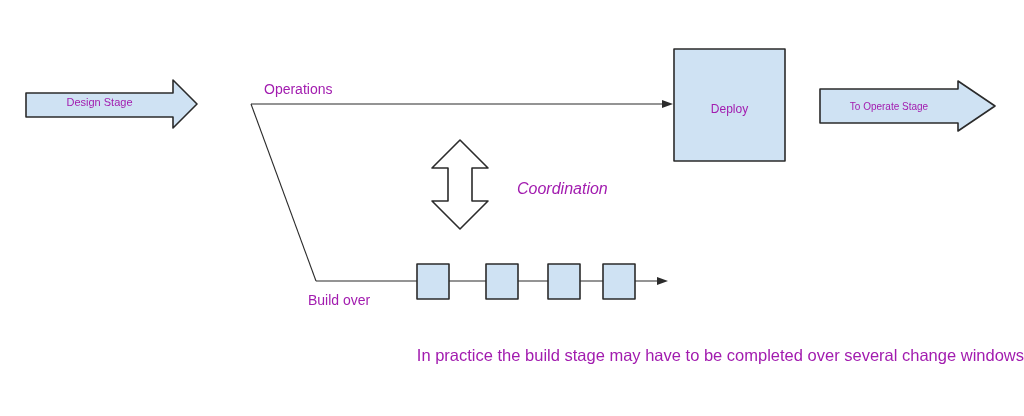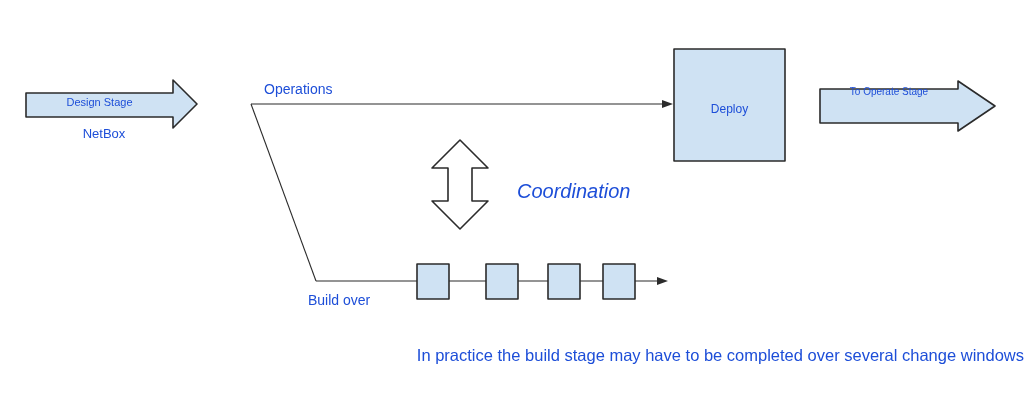--- a/index.html
+++ b/index.html
@@ -31,33 +31,33 @@
     stroke-width: 1.1;
     fill: none;
   }
   .arrowhead {
     fill: #2b2b2b;
     stroke: none;
   }
   .label {
     position: absolute;
     white-space: nowrap;
-    color: #1d4ed8;
+    color: #a21caf;
   }
   .centered {
     display: flex;
     align-items: center;
     justify-content: center;
   }
   .design-label      { left: 26px;  top: 92px;  width: 147px; height: 20px; font-size: 11px; }
   .netbox-label      { left: 28px;  top: 126px; width: 152px; text-align: center; font-size: 13px; }
   .operations-label  { left: 264px; top: 81px;  font-size: 14px; }
   .deploy-label      { left: 674px; top: 49px;  width: 111px; height: 120px; font-size: 12px; }
-  .to-operate-label  { left: 820px; top: 73px;  width: 138px; height: 36px; font-size: 10px; }
-  .coordination-label{ left: 517px; top: 180px; font-size: 20px; font-style: italic; }
+  .to-operate-label  { left: 820px; top: 88px;  width: 138px; height: 36px; font-size: 10px; }
+  .coordination-label{ left: 517px; top: 180px; font-size: 16px; font-style: italic; }
   .build-teams-label { left: 308px; top: 292px; font-size: 14px; }
   .caption-label     { left: 0;     top: 346px; width: 1024px; text-align: right; font-size: 16.5px; }
 </style>
 </head>
 <body>
 
 <div class="canvas">
 
   <svg width="1024" height="416" viewBox="0 0 1024 416">
 
@@ -80,21 +80,20 @@
 
     <rect class="shape-stroke" x="674" y="49" width="111" height="112" fill="#cfe2f3"></rect>
 
     <polygon class="shape-stroke" points="820,89 958,89 958,81 995,106 958,131 958,123 820,123" fill="#cfe2f3"></polygon>
 
     <polygon class="shape-stroke" points="460,140 432,168 448,168 448,201 432,201 460,229 488,201 472,201 472,168 488,168" fill="#ffffff"></polygon>
   </svg>
 
   <div class="label centered design-label">Design Stage</div>
 
-  <div class="label netbox-label">NetBox</div>
 
   <div class="label operations-label">Operations</div>
 
   <div class="label centered deploy-label">Deploy</div>
 
   <div class="label centered to-operate-label">To Operate Stage</div>
 
   <div class="label coordination-label">Coordination</div>
 
   <div class="label build-teams-label">Build over</div>

